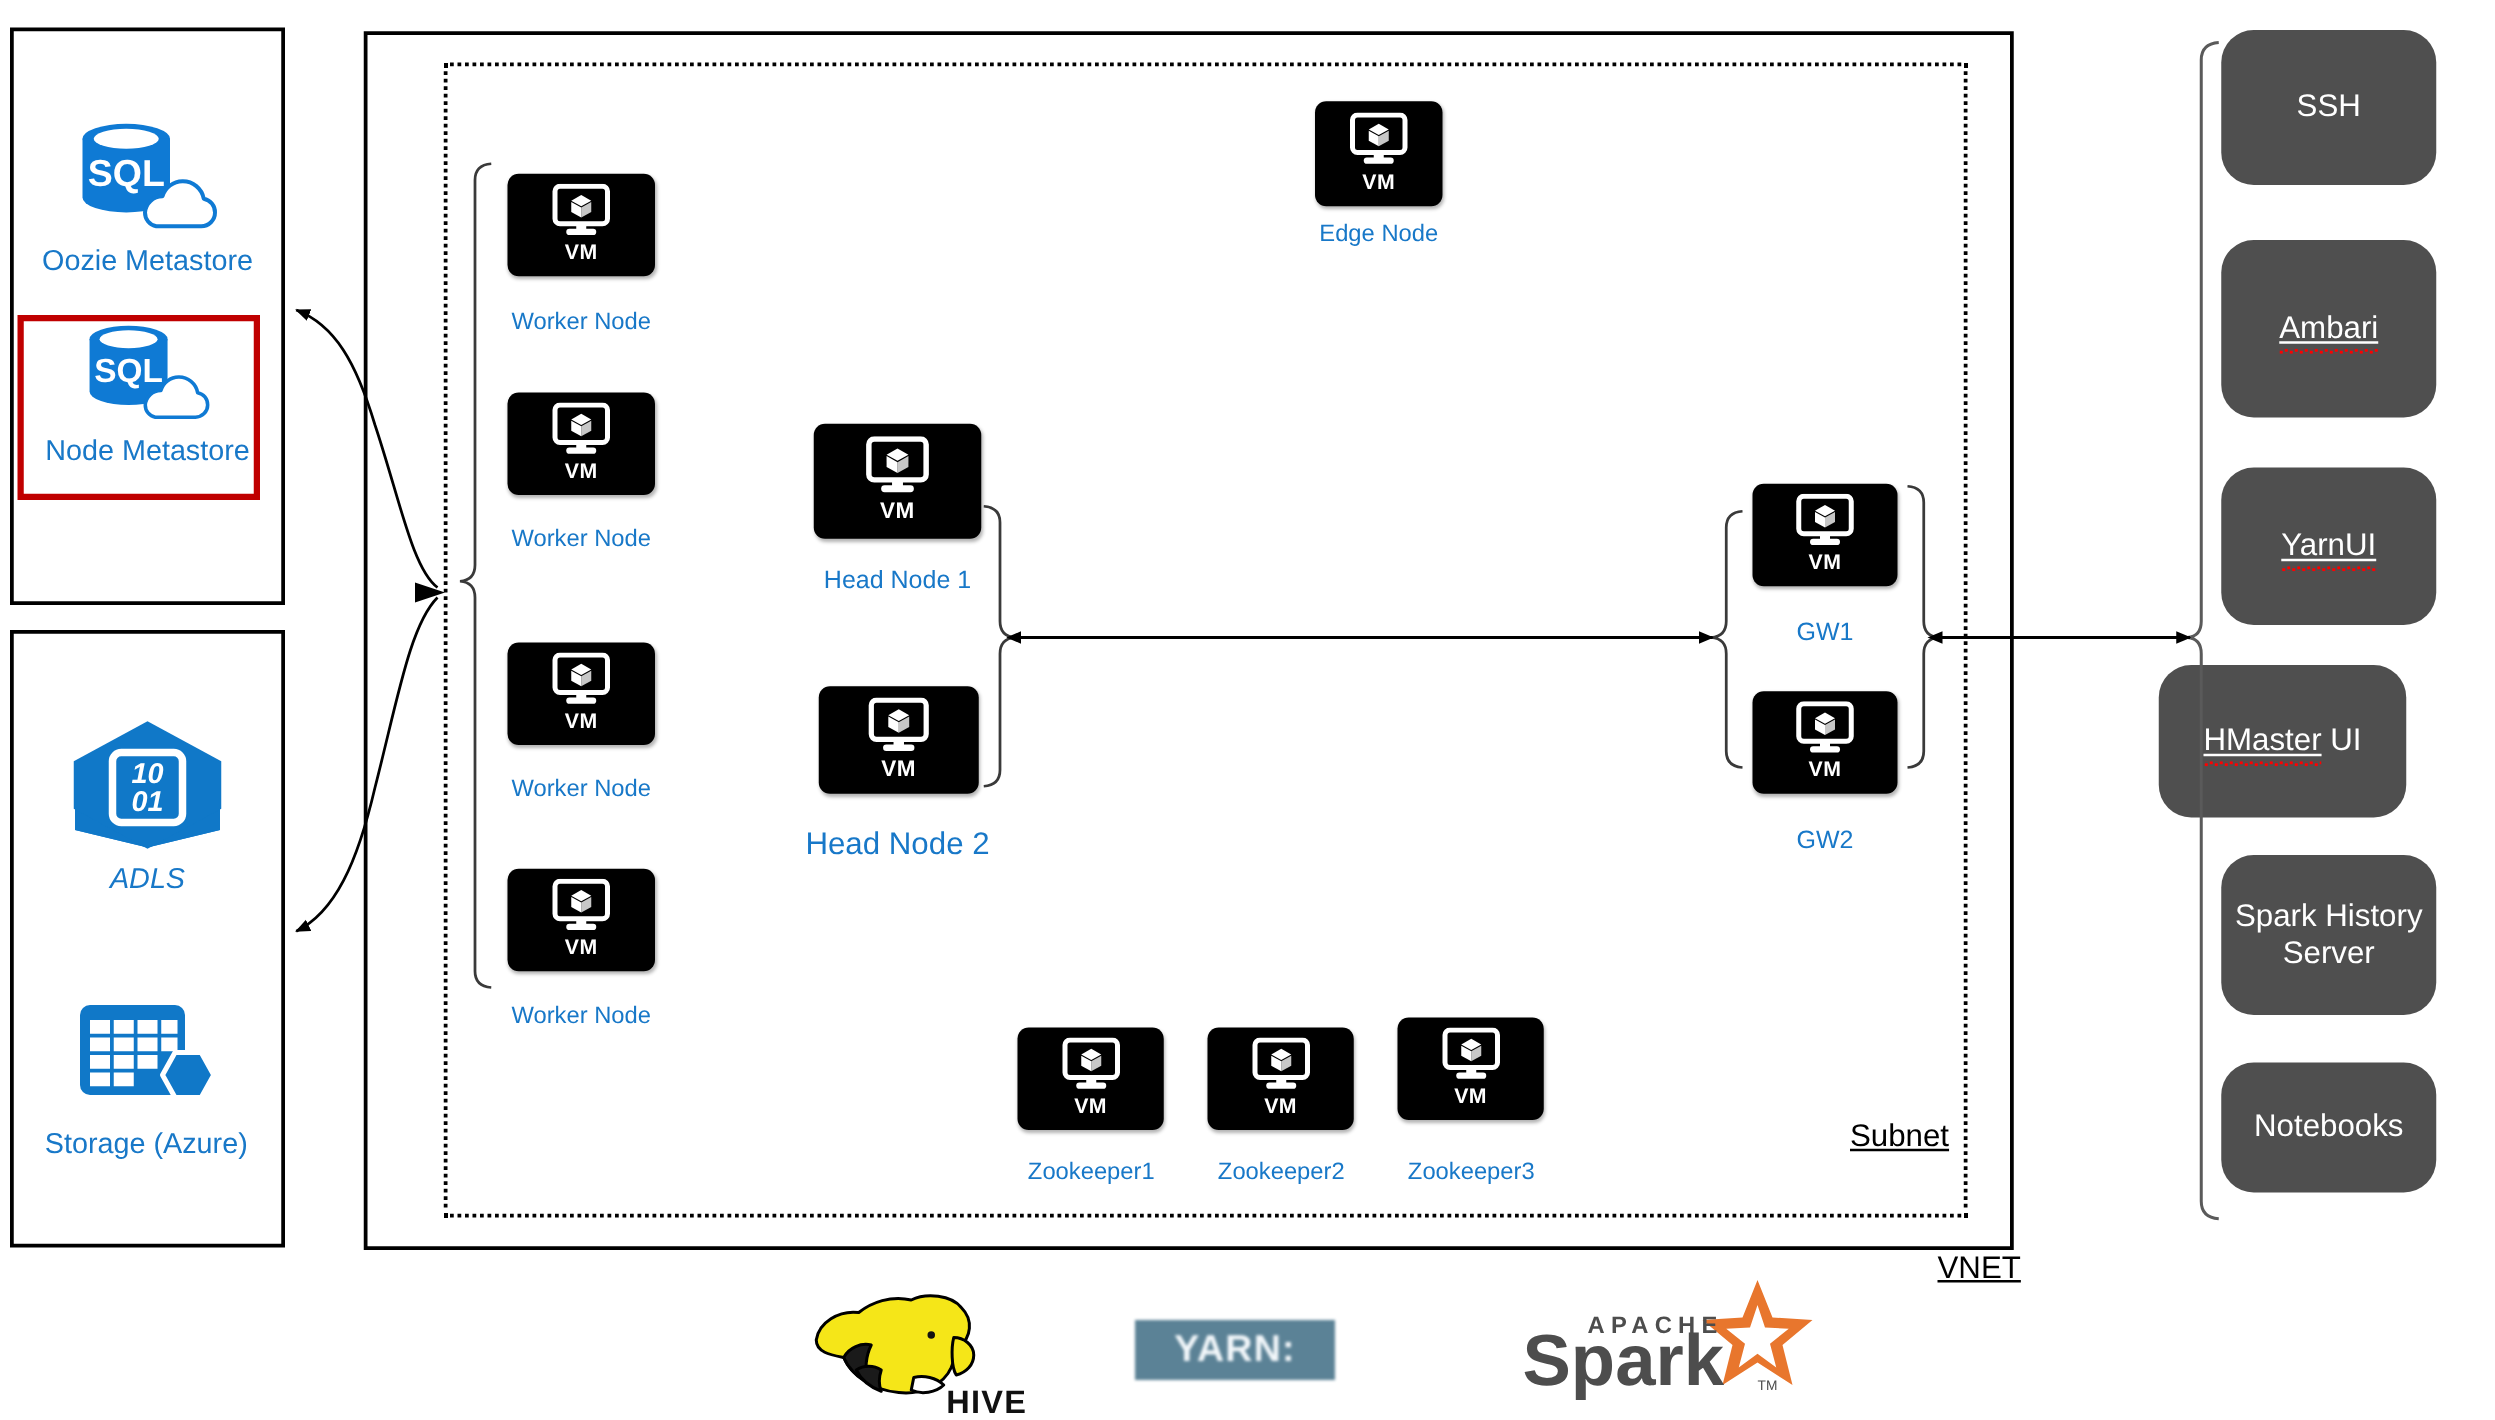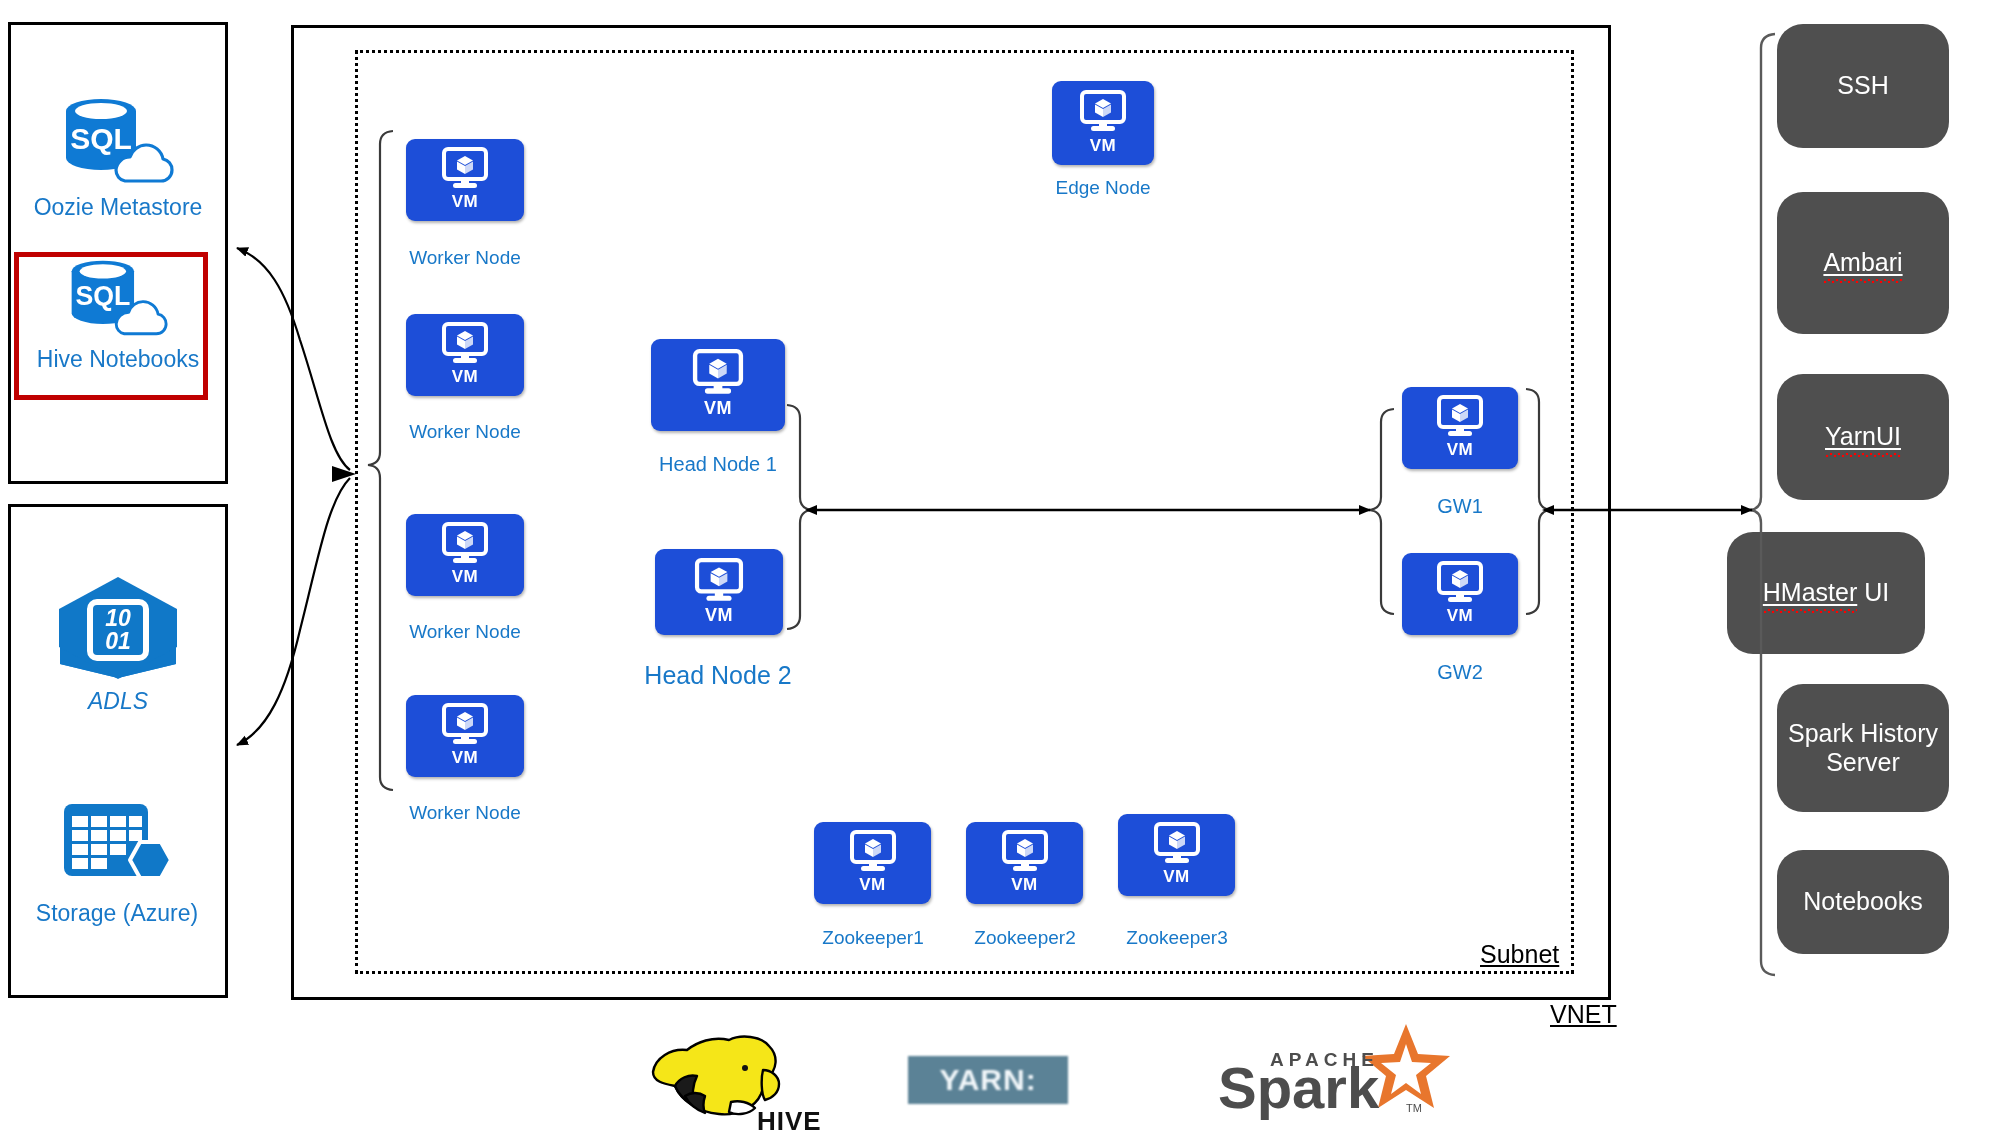--- a/index.html
+++ b/index.html
@@ -17,21 +17,21 @@
   }
   .vnet-box{
     position:absolute;border:3px solid #000000;background:#ffffff;box-sizing:border-box;
   }
   .subnet-box{
     position:absolute;border:3px dotted #000000;background:transparent;box-sizing:border-box;
   }
 
   
   .vm-tile{
-    position:absolute;background:#1d4ed8;border-radius:9px;box-sizing:border-box;
+    position:absolute;background:#000000;border-radius:9px;box-sizing:border-box;
     display:flex;flex-direction:column;align-items:center;justify-content:flex-start;
     box-shadow:1px 2px 3px rgba(0,0,0,.30);
   }
   .vm-tile svg{display:block;}
   .vm-word{
     color:#ffffff;font-weight:bold;letter-spacing:.4px;line-height:1;
     font-family:"Liberation Sans","DejaVu Sans",sans-serif;
   }
   .node-label{
     position:absolute;color:#1878c8;text-align:center;white-space:nowrap;
@@ -109,21 +109,21 @@
     <span>
       <svg width="120" height="82" viewBox="0 0 130 92">
         <ellipse cx="48" cy="15" rx="35" ry="12" fill="#0f7ad4"></ellipse>
         <path d="M13 15 L13 62 A35 12 0 0 0 83 62 L83 15 Z" fill="#0f7ad4"></path>
         <ellipse cx="48" cy="15" rx="26" ry="8" fill="#ffffff"></ellipse>
         <text x="48" y="53" font-family="Liberation Sans, sans-serif" font-size="30" font-weight="bold" fill="#ffffff" text-anchor="middle">SQL</text>
         <path d="M63 74 a14 14 0 0 1 14 -13 a17 17 0 0 1 16 -12 a17 17 0 0 1 17 14
                  a11 11 0 0 1 9 11 a11 11 0 0 1 -11 11 L72 85 a11 11 0 0 1 -9 -11 Z" fill="#ffffff" stroke="#0f7ad4" stroke-width="3.2" stroke-linejoin="round"></path>
       </svg>
     </span>
-    <span class="store-label" style="font-size:23px;margin-top:2px;">Hive Notebooks</span>
+    <span class="store-label" style="font-size:23px;margin-top:2px;">Node Metastore</span>
   </div>
 
   <div class="panel-box" style="left:8px;top:504px;width:220px;height:494px;"></div>
 
   <div class="store-item" style="left:52px;top:574px;width:132px;font-style:italic;">
     <span>
       <svg width="132" height="108" viewBox="0 0 132 108">
         <polygon points="66,4 124,36 124,90 66,104 8,90 8,36" fill="#0f7ad4"></polygon>
         <path d="M66,4 L124,36 L124,90 L66,104 L8,90 L8,36 Z" fill="#1078c8"></path>
         <polygon points="66,3 125,35 125,73 66,105 7,73 7,35" fill="#1078c8"></polygon>
@@ -156,21 +156,21 @@
         </g>
         <polygon points="82,44 103,44 113,62 103,80 82,80 72,62" fill="#1078c8" stroke="#ffffff" stroke-width="4" stroke-linejoin="round"></polygon>
       </svg>
     </span>
     <span class="store-label" style="font-size:23px;margin-top:2px;">Storage (Azure)</span>
   </div>
 
   <div class="vnet-box" style="left:291px;top:25px;width:1320px;height:975px;"></div>
   <div class="subnet-box" style="left:355px;top:50px;width:1219px;height:924px;"></div>
 
-  <span class="plain-label" style="left:1480px;top:940px;font-size:25px;">Subnet</span>
+  <span class="plain-label" style="left:1480px;top:895px;font-size:25px;">Subnet</span>
   <span class="plain-label" style="left:1550px;top:1000px;font-size:25px;">VNET</span>
 
   <div class="vm-tile" style="left:1052px;top:81px;width:102px;height:84px;">
     <span style="margin-top:9px;">
       <svg width="50" height="44" viewBox="0 0 50 44">
         <rect x="4" y="2" width="42" height="30" rx="4" fill="none" stroke="#ffffff" stroke-width="4"></rect>
         <g fill="#ffffff">
           <polygon points="25,9 33,13.5 25,18 17,13.5"></polygon>
           <polygon points="17,14.5 25,19 25,27 17,22.5"></polygon>
           <polygon points="33,14.5 25,19 25,27 33,22.5" opacity="0.78"></polygon>

